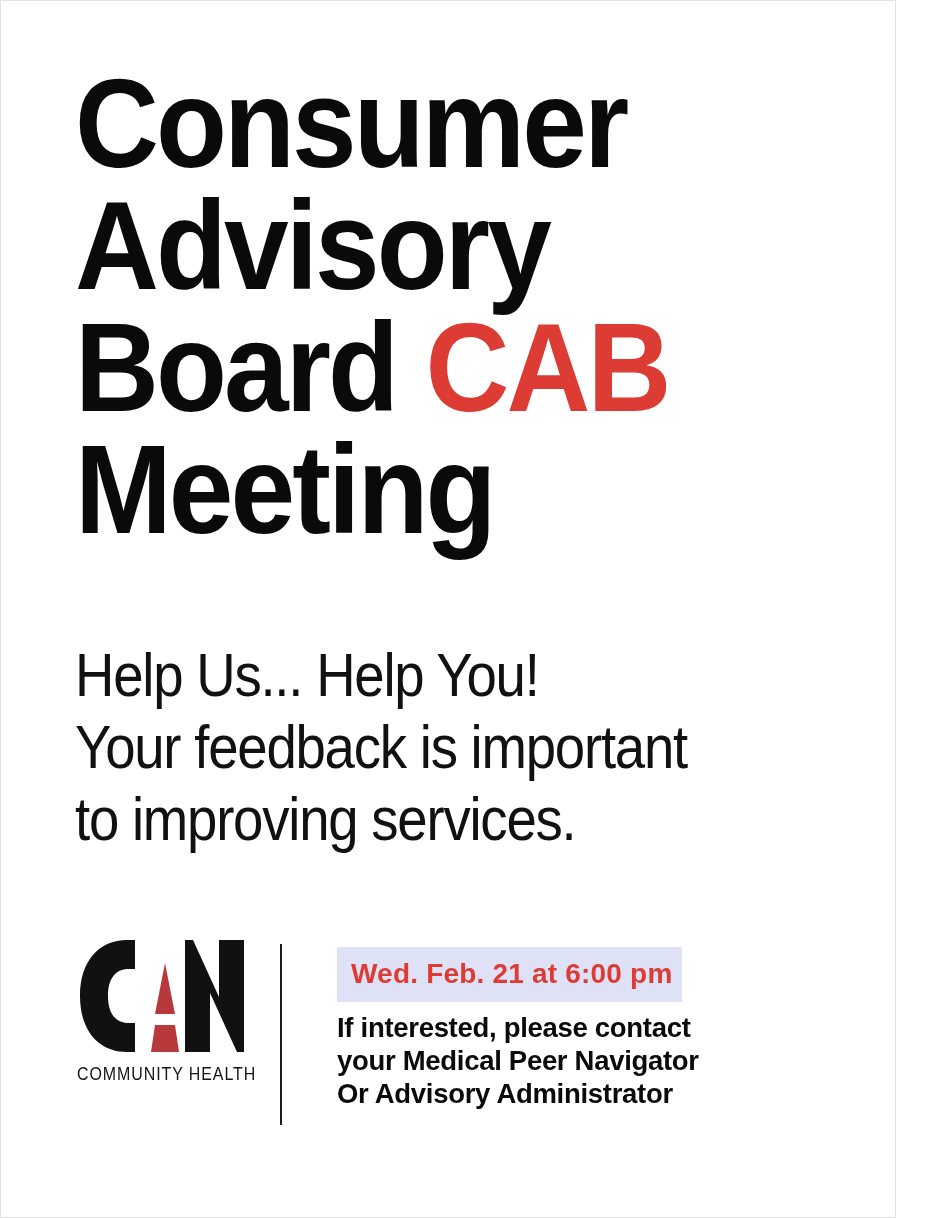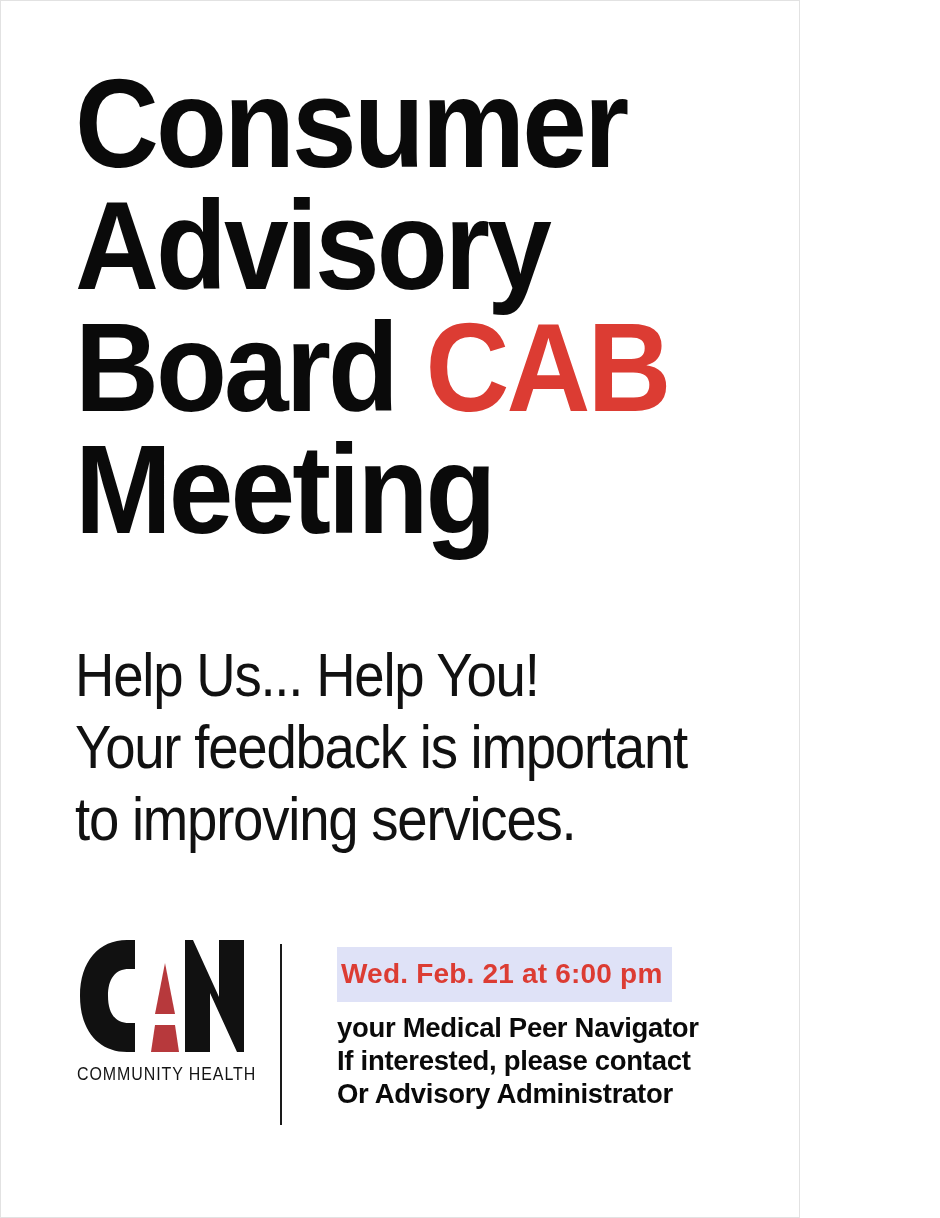--- a/index.html
+++ b/index.html
@@ -8,21 +8,21 @@
     padding: 0;
     background: #ffffff;
   }
   body {
     font-family: "Liberation Sans", "DejaVu Sans", sans-serif;
     -webkit-font-smoothing: antialiased;
   }
 
   #flyer {
     position: relative;
-    width: 800px;
+    width: 896px;
     height: 1218px;
     background: #ffffff;
     box-sizing: border-box;
     border: 1px solid #e2e2e2;
     overflow: hidden;
   }
 
   
   .headline {
     position: absolute;
@@ -117,21 +117,21 @@
   }
   .date-highlight {
     display: inline-block;
     background: #dfe2f7;
     color: #dc3c33;
     font-family: "Liberation Sans", "DejaVu Sans", sans-serif;
     font-weight: 700;
     font-size: 28px;
     letter-spacing: 0.2px;
     line-height: 1.0;
-    padding: 13px 9px 14px 4px;
+    padding: 13px 9px 14px 14px;
     white-space: nowrap;
   }
   .contact-lines {
     margin-top: 9px;
     font-family: "Liberation Sans", "DejaVu Sans", sans-serif;
     font-weight: 700;
     font-size: 27.5px;
     line-height: 1.20;
     letter-spacing: -0.3px;
     color: #0a0a0a;
@@ -172,20 +172,20 @@
         </svg>
       </div>
       <div class="logo-tagline">COMMUNITY HEALTH</div>
     </div>
 
     <div class="divider"></div>
 
     <div class="info-col">
       <div class="date-highlight">Wed. Feb. 21 at 6:00 pm</div>
       <div class="contact-lines">
+        <span class="c-line">If interested, please contact</span>
         <span class="c-line">your Medical Peer Navigator</span>
-        <span class="c-line">If interested, please contact</span>
         <span class="c-line">Or Advisory Administrator</span>
       </div>
     </div>
 
   </div>
 </div>
 
 </body></html>

